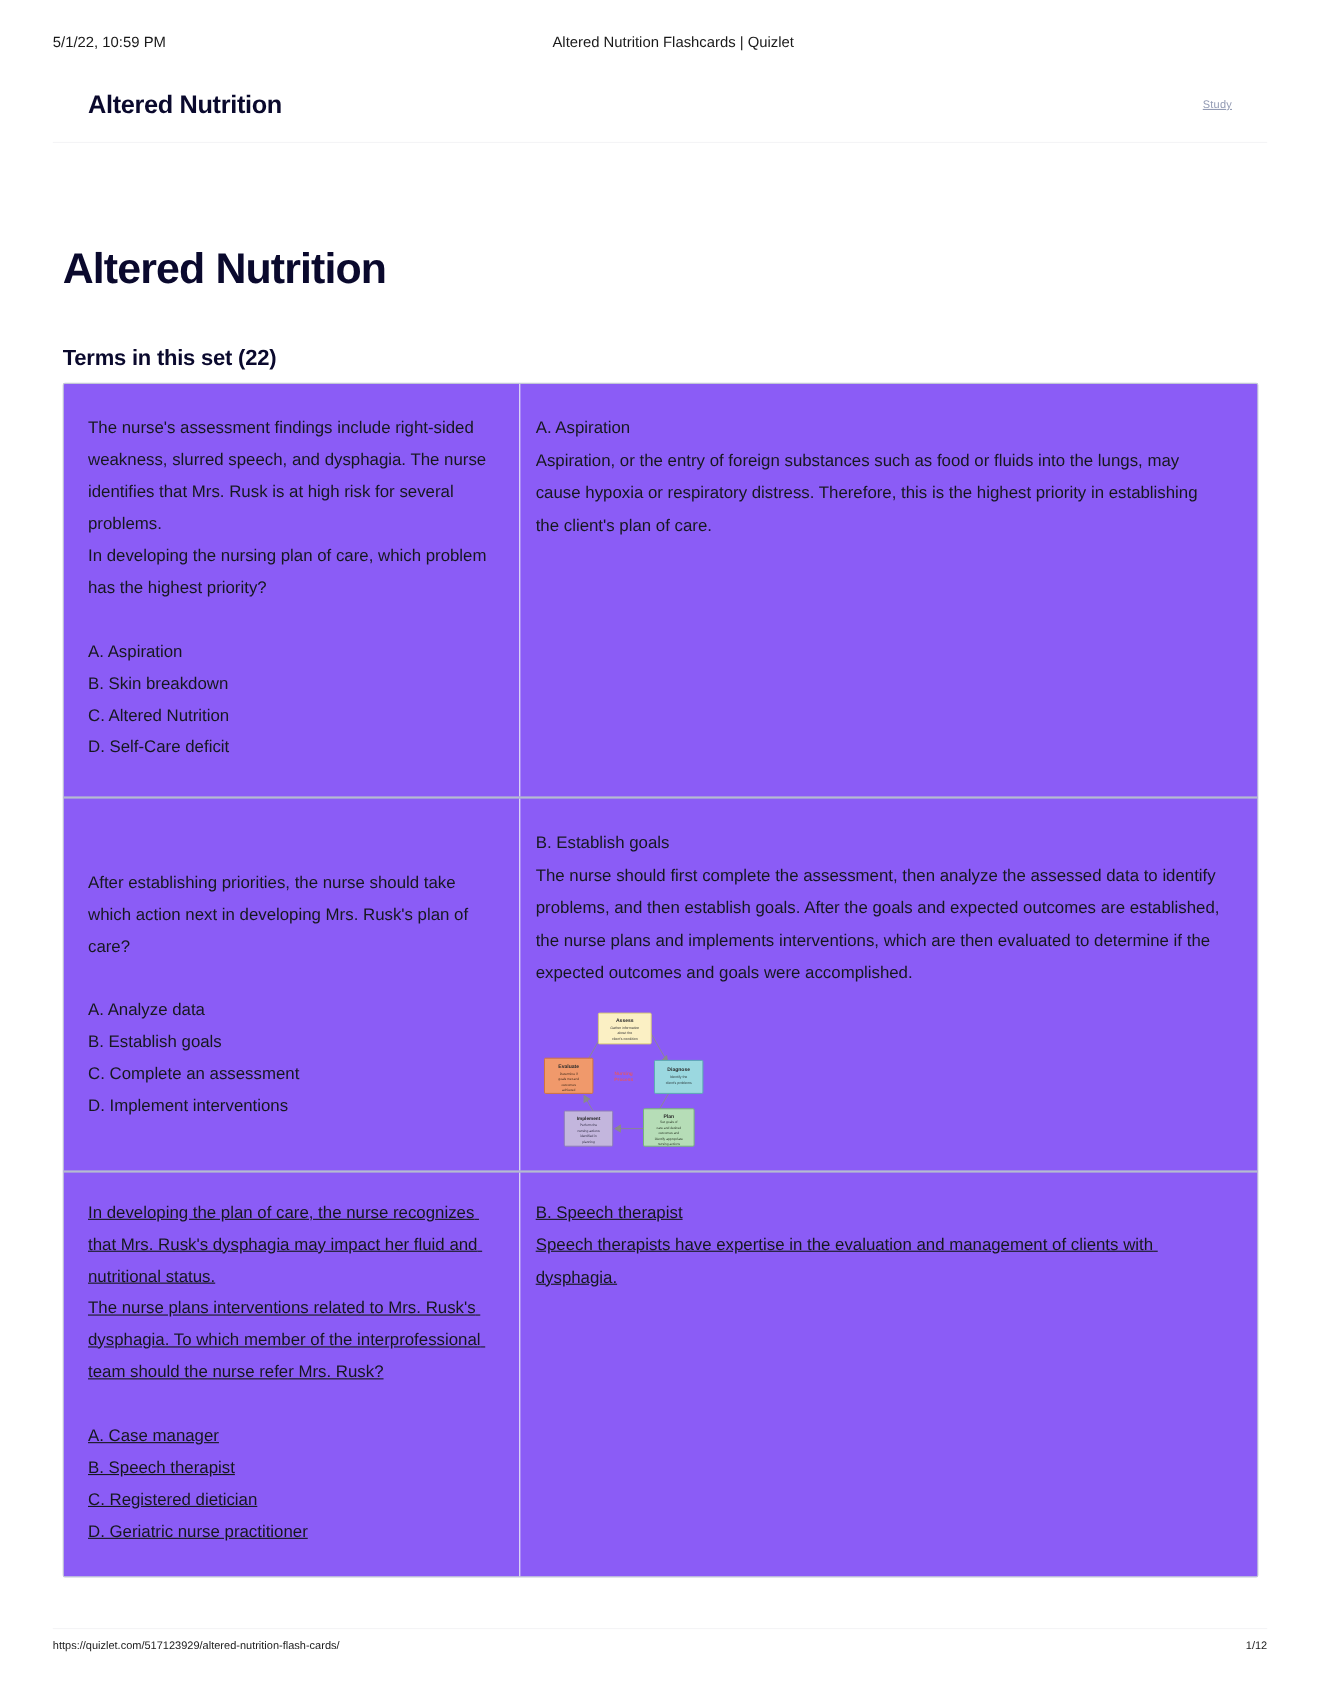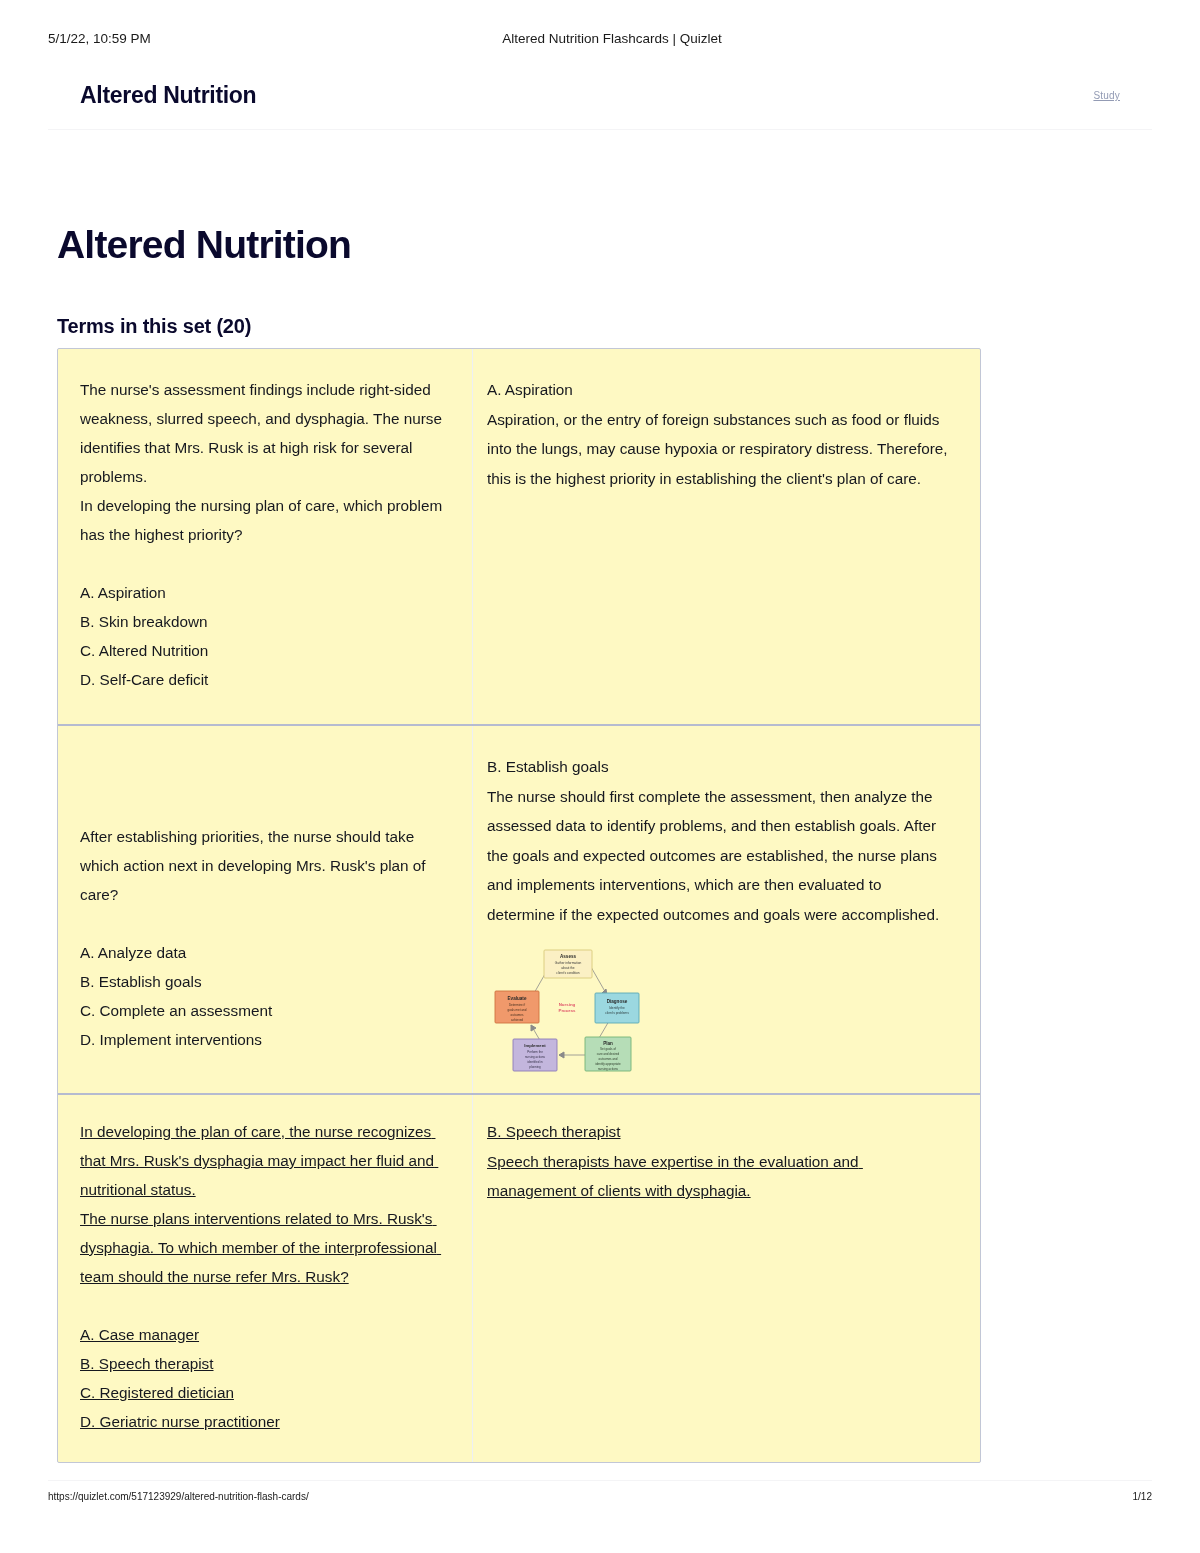--- a/index.html
+++ b/index.html
@@ -67,24 +67,24 @@
     font-size: 20px;
     font-weight: 700;
     letter-spacing: -0.2px;
     color: #0a092d;
   }
 
   
   .terms-table {
     position: absolute;
     top: 348px; left: 57px;
-    width: 924px;
+    width: 1087px;
     border: 1px solid #c2c7d6;
     border-radius: 2px;
-    background: #fef9c3;
+    background: #8b5cf6;
   }
   .term-row {
     display: flex;
     border-bottom: 2px solid #b5bbd0;
     min-height: 100px;
   }
   .term-row:last-child { border-bottom: none; text-decoration: underline; }
 
   .term-col {
     width: 415px;
@@ -100,21 +100,21 @@
   .card-text {
     font-size: 15.3px;
     line-height: 29px;
     color: #16181f;
     white-space: pre-wrap;
   }
   .card-text.def { line-height: 29.5px; }
 
   .row-1 .term-col { padding-top: 26px; padding-bottom: 30px; }
   .row-1 .def-col  { padding-top: 26px; }
-  .row-2 .term-col { padding-top: 96px; padding-bottom: 36px; }
+  .row-2 .term-col { padding-top: 62px; padding-bottom: 36px; }
   .row-2 .def-col  { padding-top: 26px; padding-bottom: 18px; }
   .row-3 .term-col { padding-top: 22px; padding-bottom: 26px; }
   .row-3 .def-col  { padding-top: 22px; }
 
   
   .np-wrap {
     margin-top: 16px;
     width: 160px;
     height: 130px;
     position: relative;
@@ -145,21 +145,21 @@
   <span class="ph-date">5/1/22, 10:59 PM</span>
   <span class="ph-title">Altered Nutrition Flashcards | Quizlet</span>
 </div>
 
 <div class="site-header">
   <div class="site-title">Altered Nutrition</div>
   <a class="study-link" href="#">Study</a>
 </div>
 
 <h1 class="set-title">Altered Nutrition</h1>
-<h2 class="terms-heading">Terms in this set (20)</h2>
+<h2 class="terms-heading">Terms in this set (22)</h2>
 
 <div class="terms-table">
 
   <div class="term-row row-1">
     <div class="term-col">
       <div class="card-text">The nurse's assessment findings include right-sided weakness, slurred speech, and dysphagia. The nurse identifies that Mrs. Rusk is at high risk for several problems.
 In developing the nursing plan of care, which problem has the highest priority?
 
 A. Aspiration
 B. Skin breakdown

